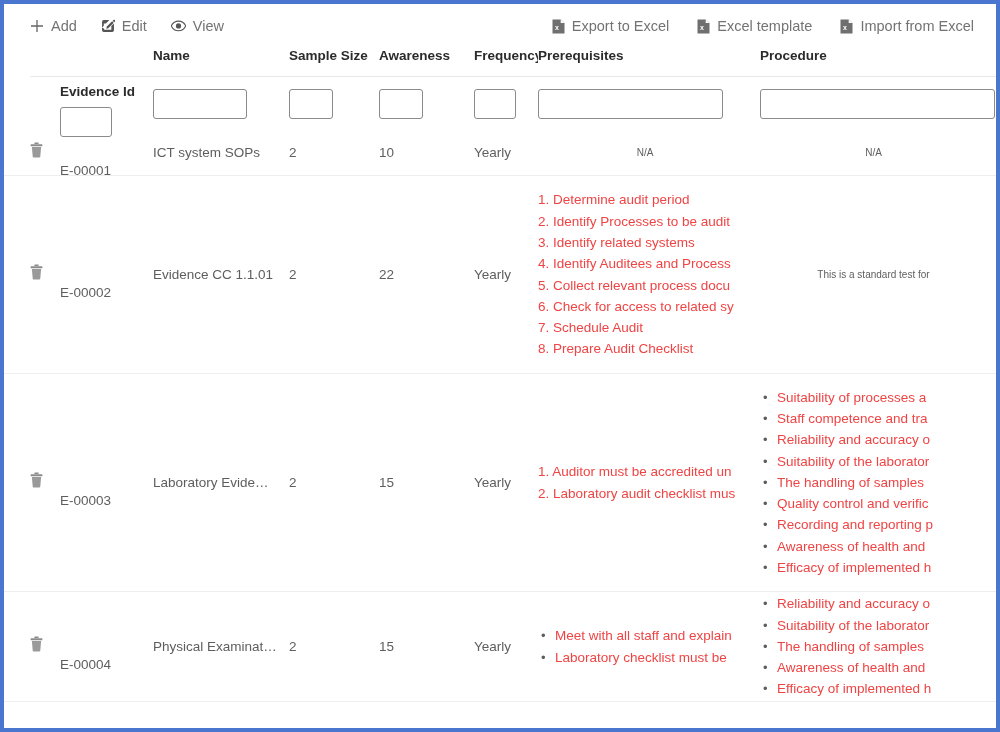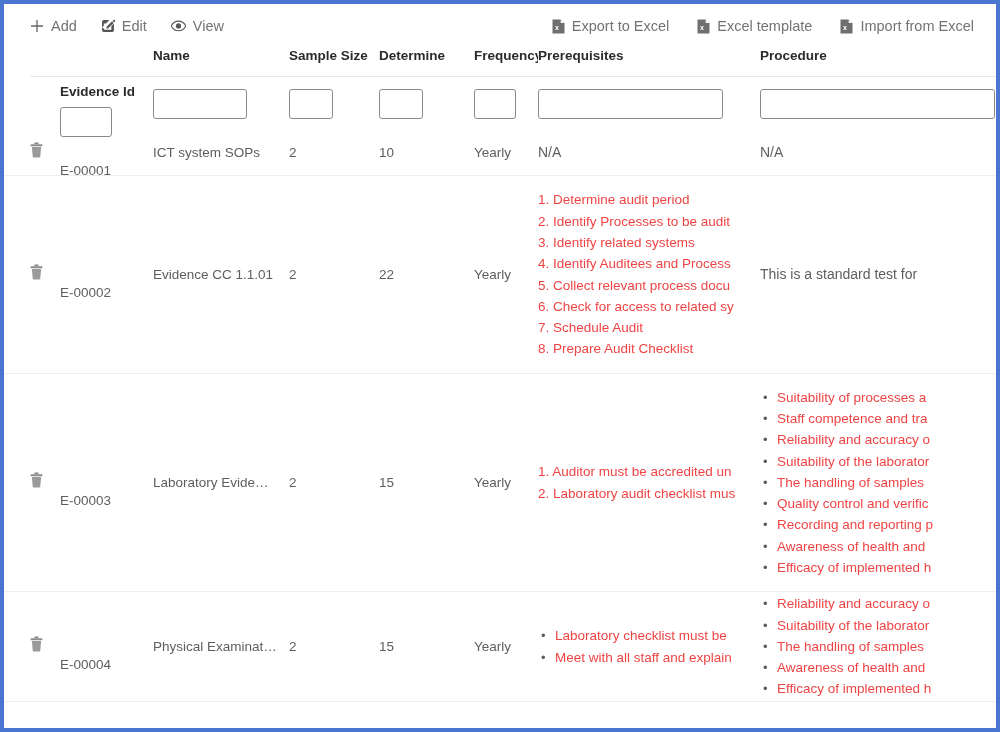--- a/index.html
+++ b/index.html
@@ -187,21 +187,21 @@
   .list.bulleted li { position: relative; padding-left: 17px; }
   .list.bulleted li:before {
     content: "\2022";
     position: absolute;
     left: 3px;
     top: 0;
     color: #5e5e5e;
     font-size: 13px;
   }
   .clipbox { overflow: hidden; }
-  .plain-txt { font-size: 14px; color: #5e5e5e; line-height: 21px; white-space: nowrap; }
+  .plain-txt { font-size: 10px; color: #5e5e5e; line-height: 21px; white-space: nowrap; text-align: center; }
 </style>
 </head>
 <body>
 
 <div class="viewport">
   <div class="grid-panel">
 
     <div class="toolbar">
       <div class="tb-left">
 
@@ -270,21 +270,21 @@
           <span class="lbl">Import from Excel</span>
         </div>
       </div>
     </div>
 
     <div class="hdr-row">
       <div class="hdr-cell c-del"></div>
       <div class="hdr-cell c-eid">Evidence Id</div>
       <div class="hdr-cell c-name">Name</div>
       <div class="hdr-cell c-samp">Sample Size</div>
-      <div class="hdr-cell c-pop">Determine</div>
+      <div class="hdr-cell c-pop">Awareness</div>
       <div class="hdr-cell c-freq">Frequency</div>
       <div class="hdr-cell c-pre">Prerequisites</div>
       <div class="hdr-cell c-proc">Procedure</div>
     </div>
 
     <div class="rule"></div>
 
     <div class="filter-row">
       <div class="filter-cell c-del"></div>
       <div class="filter-cell c-eid">
@@ -401,22 +401,22 @@
                 <path d="M1.9 4.9 h9.2 l-0.8 9.7 a1 1 0 0 1 -1 0.9 h-5.6 a1 1 0 0 1 -1 -0.9 z" fill="#9a9a9a"></path>
               </svg></span>
           </div>
           <div class="cell c-eid">E-00004</div>
           <div class="cell c-name">Physical Examinat…</div>
           <div class="cell c-samp">2</div>
           <div class="cell c-pop">15</div>
           <div class="cell c-freq">Yearly</div>
           <div class="cell clipbox c-pre" style="white-space: normal;">
             <ul class="list bulleted">
+              <li>Meet with all staff and explain</li>
               <li>Laboratory checklist must be</li>
-              <li>Meet with all staff and explain</li>
             </ul>
           </div>
           <div class="cell clipbox c-proc" style="white-space: normal;">
             <ul class="list bulleted">
               <li>Reliability and accuracy o</li>
               <li>Suitability of the laborator</li>
               <li>The handling of samples</li>
               <li>Awareness of health and</li>
               <li>Efficacy of implemented h</li>
             </ul>

